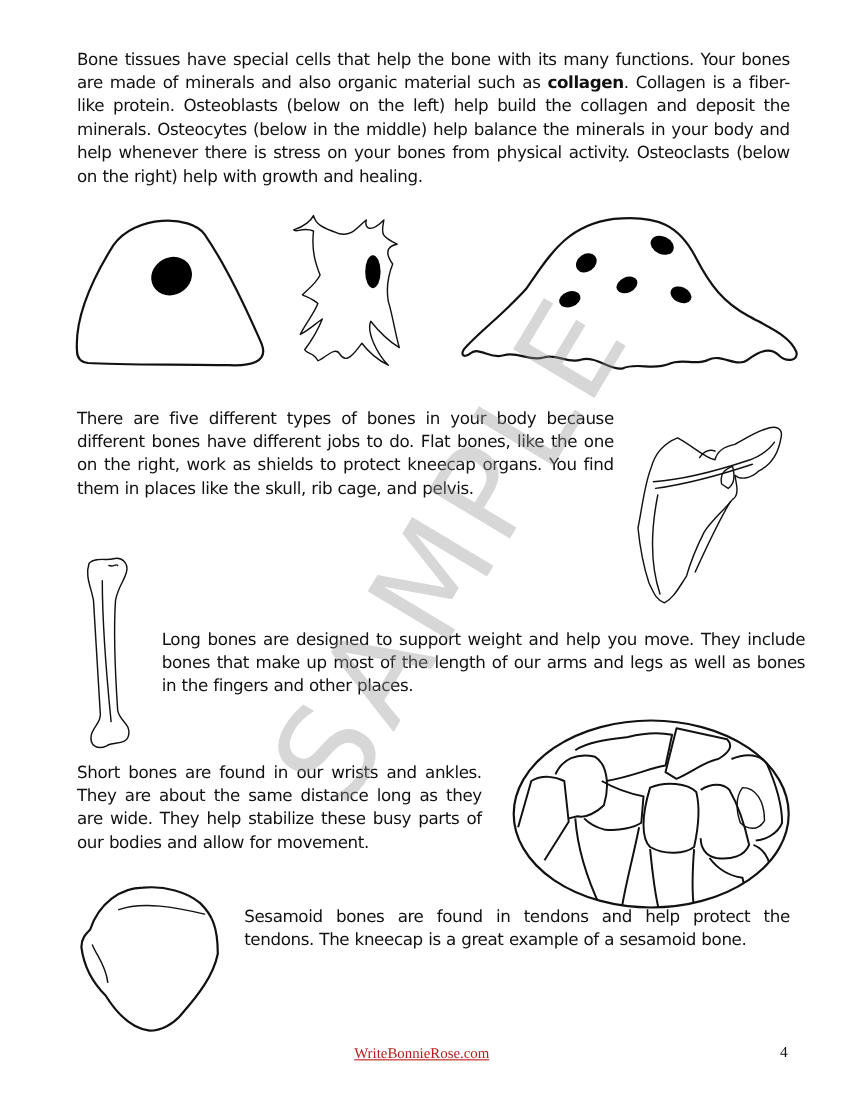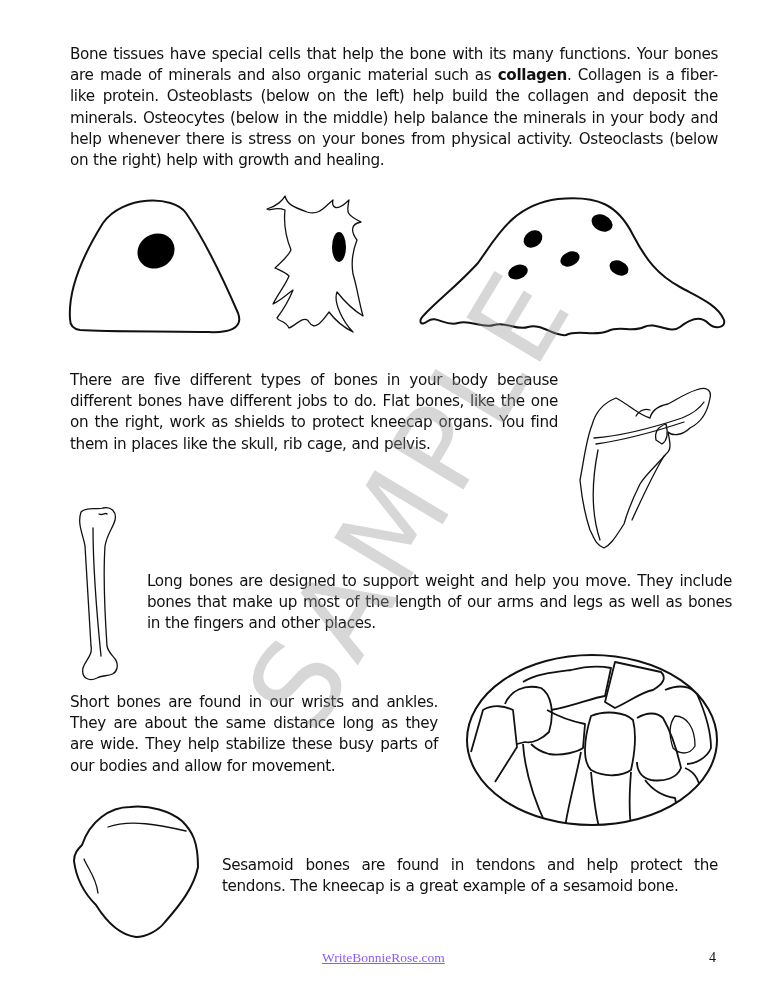--- a/index.html
+++ b/index.html
@@ -5,21 +5,21 @@
   html, body { margin: 0; padding: 0; background: #ffffff; }
   body { width: 768px; height: 994px; position: relative; overflow: hidden;
          font-family: "DejaVu Sans", sans-serif; color: #111; }
   .para { position: absolute; font-size: 15.2px; line-height: 21.2px; text-align: justify;
           letter-spacing: -0.35px; word-spacing: 0.4px; }
   .para b { font-weight: bold; }
   svg { position: absolute; overflow: visible; }
   .stroke { fill: #fff; stroke: #111; stroke-width: 2; stroke-linejoin: round; stroke-linecap: round; }
   .thin { fill: none; stroke: #111; stroke-width: 1.3; stroke-linejoin: round; stroke-linecap: round; }
   .footer-link { position: absolute; left: 322px; top: 950px; font-family: "Liberation Serif", serif;
-                 font-size: 13.5px; color: #8b5cf6; text-decoration: underline; }
+                 font-size: 13.5px; color: #b91c1c; text-decoration: underline; }
   .page-num { position: absolute; left: 709px; top: 950px; font-family: "Liberation Serif", serif; font-size: 14px; }
   .watermark { position: absolute; left: 150px; top: 430px; width: 520px; text-align: center;
                font-family: "DejaVu Sans", sans-serif; font-size: 118px; color: rgba(150,150,150,0.38);
                transform: rotate(-59deg); transform-origin: 50% 50%; letter-spacing: 6px; pointer-events: none; }
 </style>
 </head>
 <body>
 
 <div class="para" style="left:70px; top:44px; width:648px;">
   <span>Bone tissues have special cells that help the bone with its many functions. Your bones are made of minerals and also organic material such as </span><b>collagen</b><span>. Collagen is a fiber-like protein. Osteoblasts (below on the left) help build the collagen and deposit the minerals. Osteocytes (below in the middle) help balance the minerals in your body and help whenever there is stress on your bones from physical activity. Osteoclasts (below on the right) help with growth and healing.</span>
@@ -91,18 +91,18 @@
   </g>
   <path class="thin" d="M210,64 C222,64 230,76 230,94 C224,104 214,102 208,96 C204,84 204,72 210,64 Z" stroke-width="0.9" stroke="#666"></path>
 </svg>
 
 <svg style="left:70px; top:797px;" width="150" height="145" viewBox="0 0 150 145">
   <path class="stroke" d="M12,48 C20,24 40,10 60,10 C80,8 100,14 112,24 C122,34 128,44 128,70 C124,90 110,108 95,125 C88,134 76,140 66,140 C50,138 36,124 26,108 C14,96 6,80 4,64 C4,56 8,52 12,48 Z"></path>
   <path class="thin" d="M38,30 C60,22 90,28 116,34" stroke-width="1.6"></path>
   <path class="thin" d="M14,62 C18,72 26,80 28,96" stroke-width="1.4"></path>
 </svg>
 
-<div class="para" style="left:222px; top:855px; width:496px;">Sesamoid bones are found in tendons and help protect the tendons. The kneecap is a great example of a sesamoid bone.</div>
+<div class="para" style="left:222px; top:823px; width:496px;">Sesamoid bones are found in tendons and help protect the tendons. The kneecap is a great example of a sesamoid bone.</div>
 
 <div class="watermark">SAMPLE</div>
 
 <a class="footer-link">WriteBonnieRose.com</a>
 <div class="page-num">4</div>
 
 </body></html>

